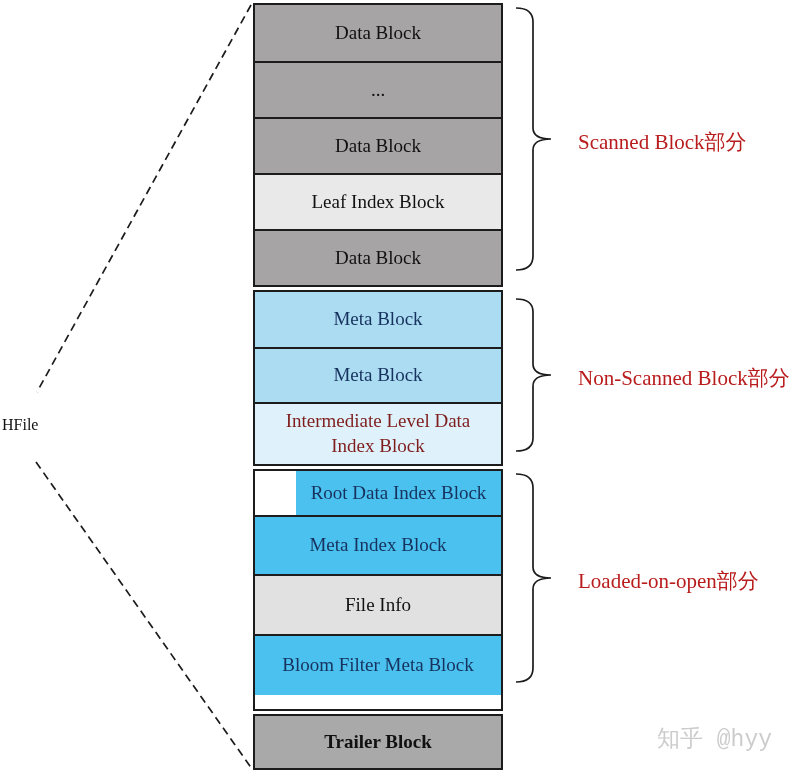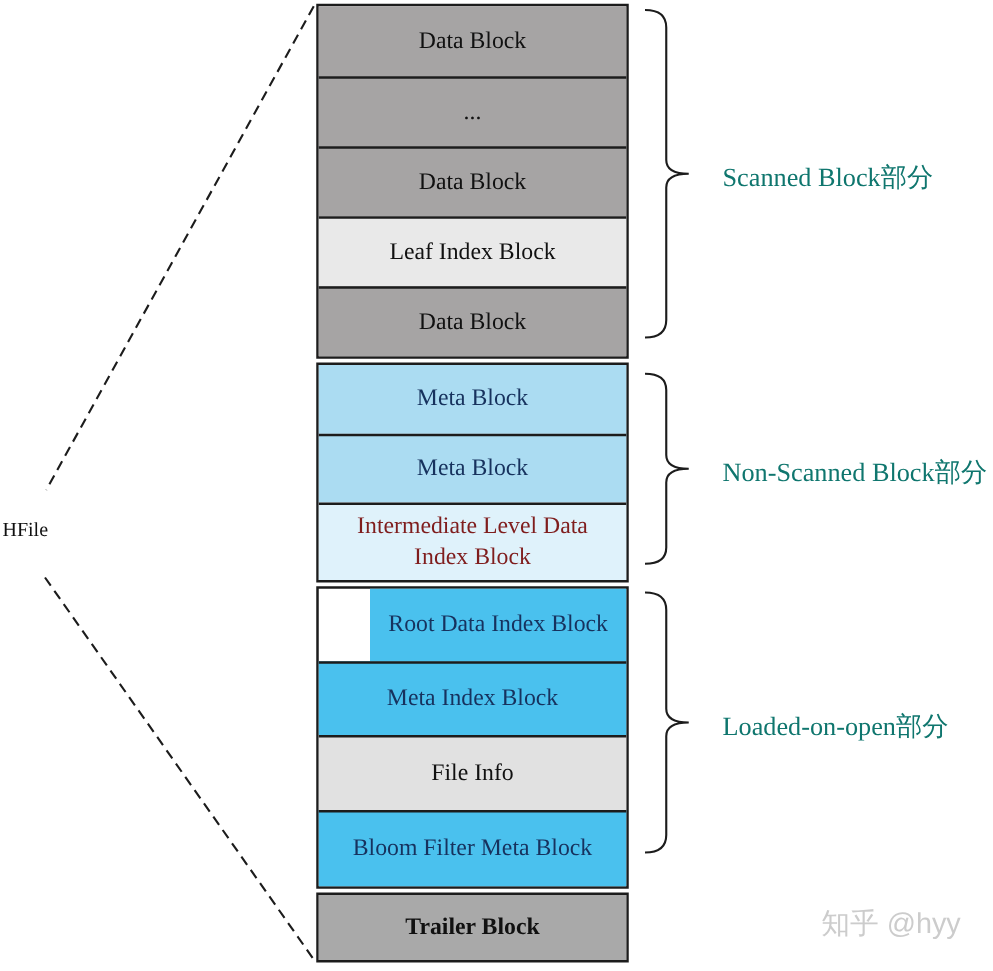--- a/index.html
+++ b/index.html
@@ -34,30 +34,30 @@
   .fill-data   {background:#a6a4a4;}
   .fill-lightgray{background:#e9e9e9;}
   .fill-fileinfo{background:#e1e1e1;}
   .fill-meta   {background:#abdcf2;color:#17325e;}
   .fill-pale   {background:#dff2fb;color:#7f1d1d;}
   .fill-bright {background:#4ac1ee;color:#17325e;}
   .fill-trailer{background:#a9a9a9;}
   .row .wrap{max-width:215px;}
   .brace-label{
     position:absolute;left:578px;
-    font-size:21px;color:#0f766e;white-space:nowrap;
+    font-size:21px;color:#b91c1c;white-space:nowrap;
   }
   #hfile-label{
     position:absolute;left:2px;top:416px;
     font-size:16px;color:#111111;
   }
   #watermark{
     position:absolute;left:657px;top:723px;
     font-size:23px;color:#cccccc;
-    font-family:Liberation Sans, sans-serif;
+    font-family:Liberation Mono, monospace;
     white-space:nowrap;
   }
 </style>
 </head>
 <body>
 
 <div id="canvas">
 
   <svg class="overlay" viewBox="0 0 794 777">
     <line x1="251" y1="5" x2="37" y2="392" stroke="#1c1c1c" stroke-width="1.7" stroke-dasharray="8 5"></line>
@@ -93,21 +93,21 @@
     </div>
     <div class="row fill-meta" style="height:55px;">
       <span class="wrap">Meta Block</span>
     </div>
     <div class="row fill-pale" style="height:62px;">
       <span class="wrap">Intermediate Level Data Index Block</span>
     </div>
   </div>
 
   <div class="group" style="top:469px;height:242px;">
-    <div class="row fill-bright" style="height:58px;margin-left:41px;">
+    <div class="row fill-bright" style="height:44px;margin-left:41px;">
       <span class="wrap">Root Data Index Block</span>
     </div>
     <div class="row fill-bright" style="height:59px;">
       <span class="wrap">Meta Index Block</span>
     </div>
     <div class="row fill-fileinfo" style="height:60px;">
       <span class="wrap">File Info</span>
     </div>
     <div class="row fill-bright" style="height:61px;">
       <span class="wrap">Bloom Filter Meta Block</span>

